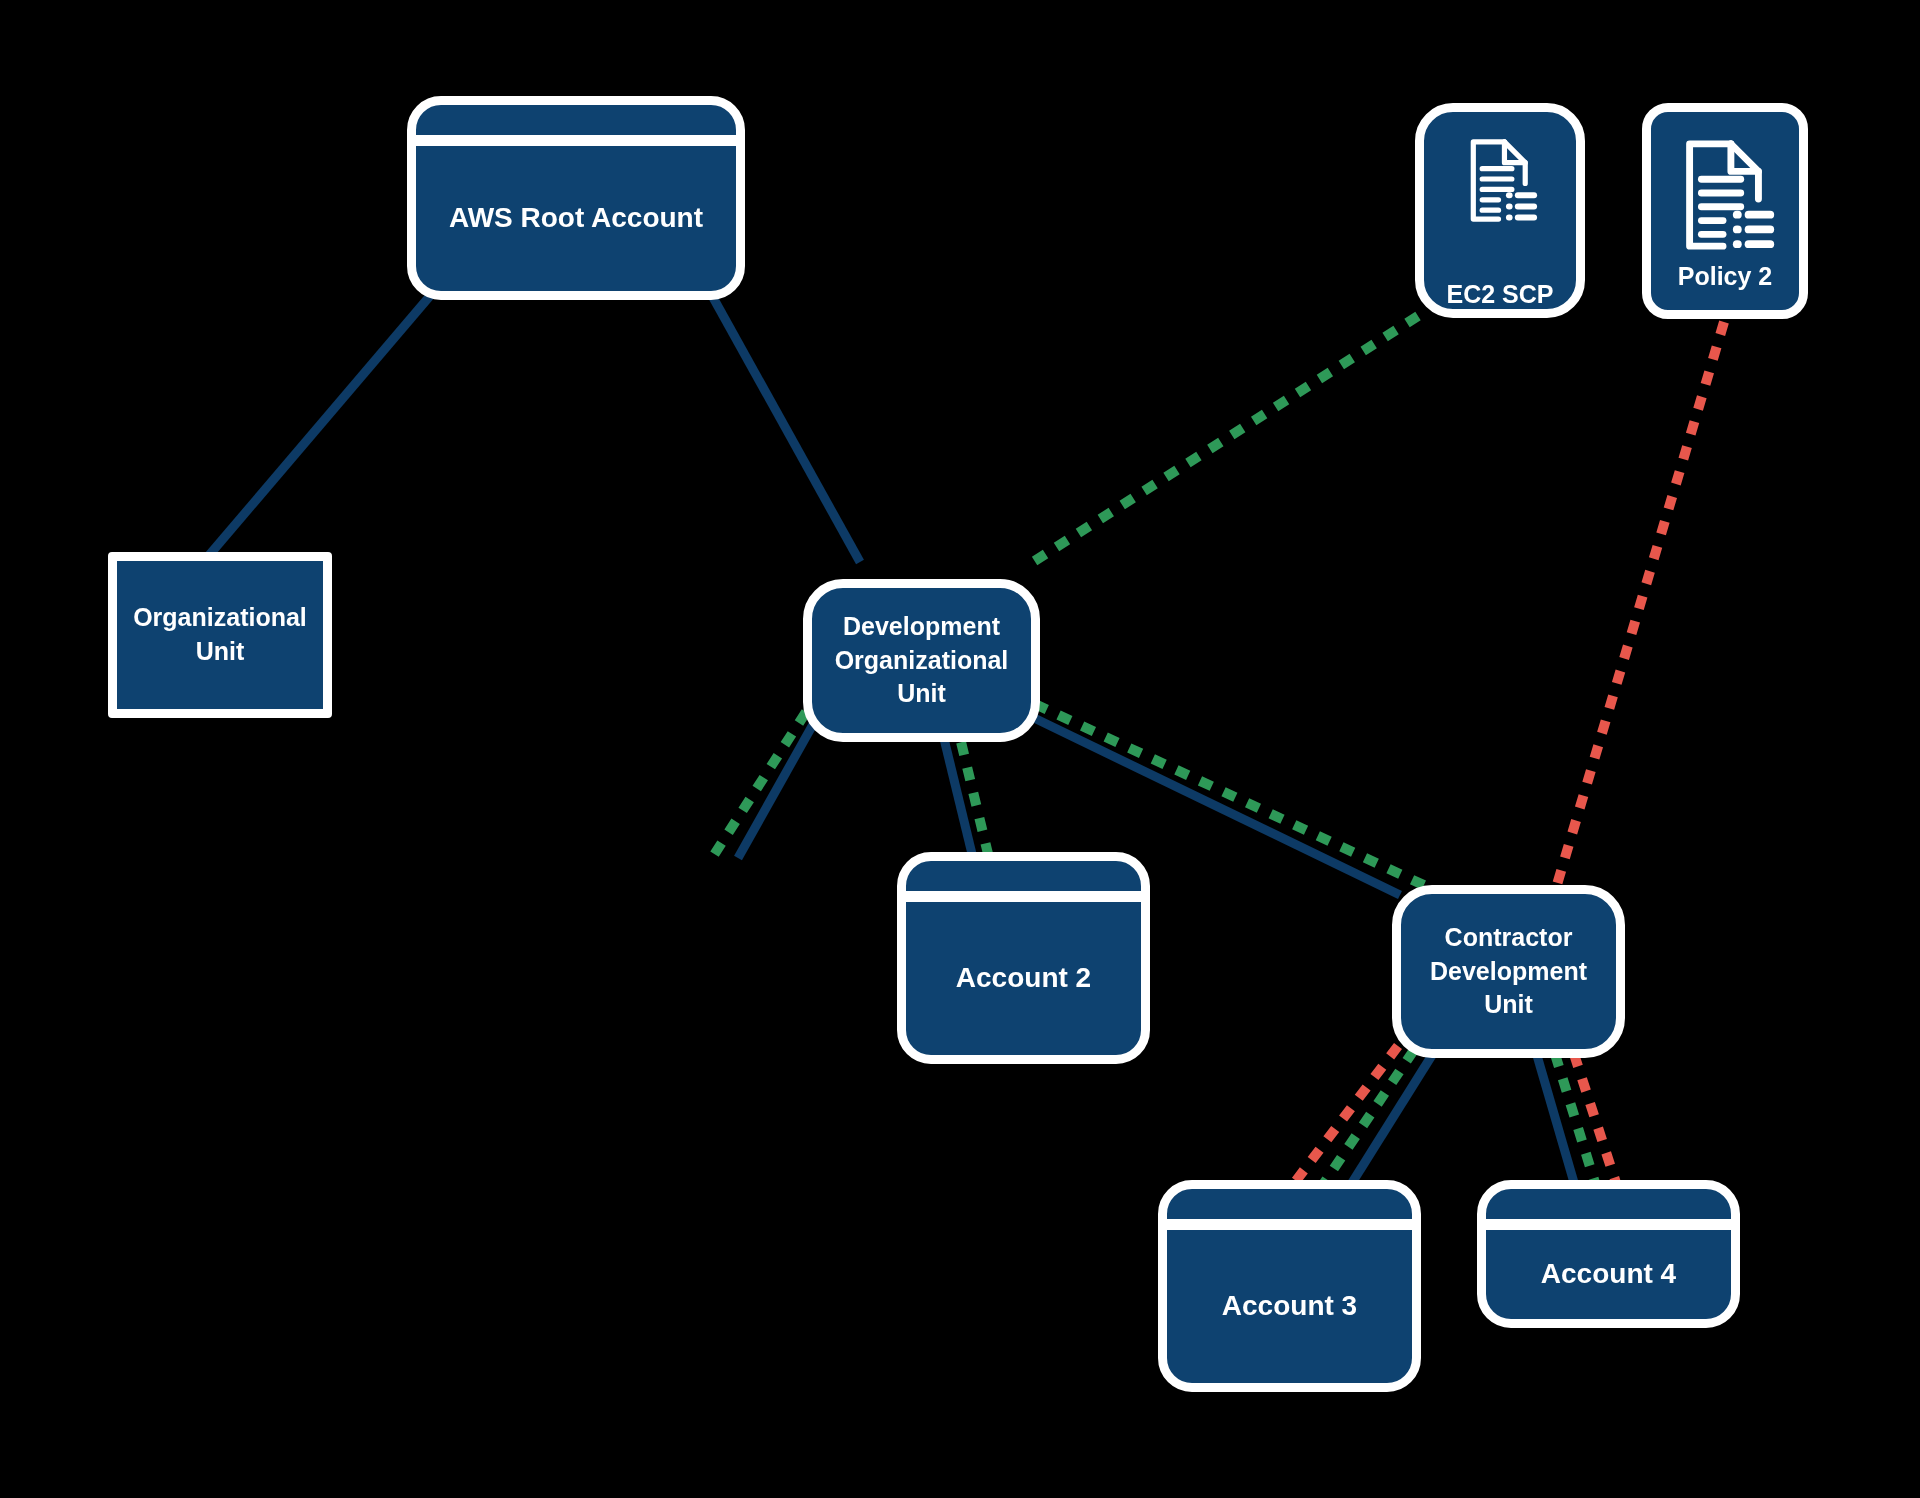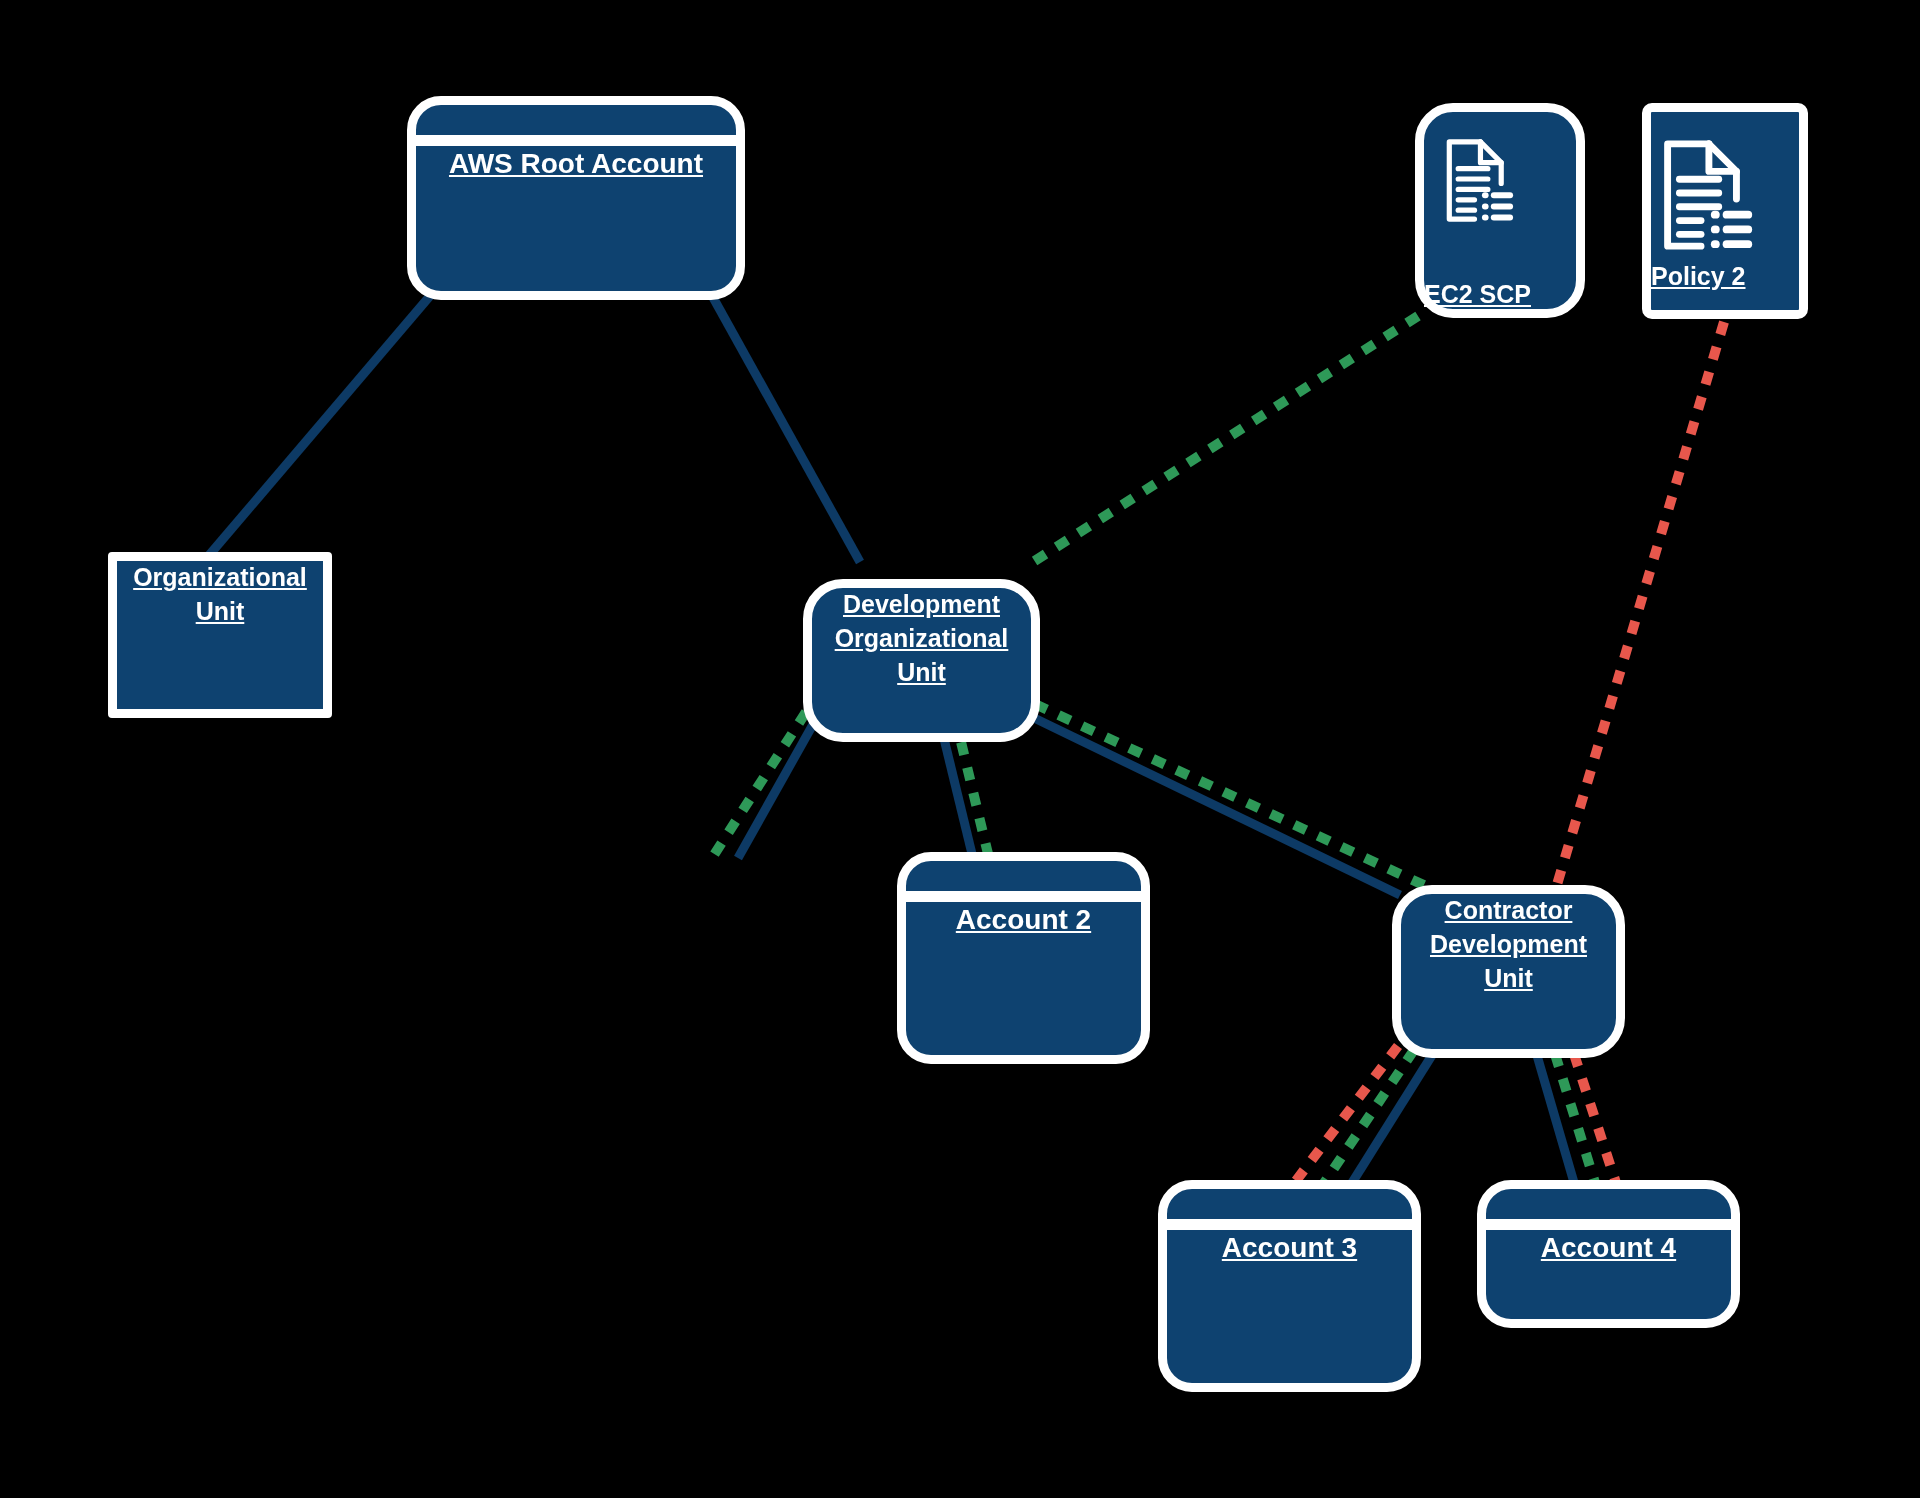--- a/index.html
+++ b/index.html
@@ -24,22 +24,22 @@
   #edges line.solid{stroke:var(--line-solid);stroke-width:9;}
   #edges line.green{stroke:var(--line-green);stroke-width:10;stroke-dasharray:13 13;}
   #edges line.red{stroke:var(--line-red);stroke-width:10;stroke-dasharray:13 13;}
   .node{
     position:absolute;
     background:var(--box-fill);
     border:9px solid var(--box-border);
     border-radius:34px;
     box-sizing:border-box;
     color:var(--text);
-    display:flex;align-items:flex-start;justify-content:center;
-    text-align:center;font-weight:bold;text-decoration:underline;
+    display:flex;align-items:center;justify-content:center;
+    text-align:center;font-weight:bold;
   }
   .node .sep{
     position:absolute;left:-1px;right:-1px;top:30px;height:11px;
     background:var(--box-border);
   }
   .node.striped{padding-top:41px;}
   .lbl{display:block;}
   .big{font-size:28px;line-height:1.3;}
   .med{font-size:25px;line-height:1.35;}
   .policy-node{
@@ -104,21 +104,21 @@
           <line x1="74" y1="80" x2="96" y2="80"></line>
         <line x1="62" y1="95" x2="63" y2="95"></line>
           <line x1="74" y1="95" x2="96" y2="95"></line>
         <line x1="62" y1="110" x2="63" y2="110"></line>
           <line x1="74" y1="110" x2="96" y2="110"></line>
       </g>
     </svg>
     <span class="plabel">EC2 SCP</span>
   </div>
 
-  <div class="node policy-node" style="left:1642px;top:103px;width:166px;height:216px;border-radius:10px;">
+  <div class="node policy-node" style="left:1642px;top:103px;width:166px;height:216px;border-radius:26px;">
     <svg class="doc" viewBox="0 0 100 120" fill="none" stroke="#ffffff" stroke-width="7" stroke-linecap="round" stroke-linejoin="round">
       <path d="M56,8 H14 V112 H48"></path>
       <path d="M56,8 L84,36 V64"></path>
       <path d="M56,8 V36 H84"></path>
       <line x1="26" y1="44" x2="66" y2="44"></line>
       <line x1="26" y1="58" x2="66" y2="58"></line>
       <line x1="26" y1="72" x2="66" y2="72"></line>
       <line x1="26" y1="86" x2="48" y2="86"></line>
       <line x1="26" y1="100" x2="48" y2="100"></line>
       <g stroke-width="8">

